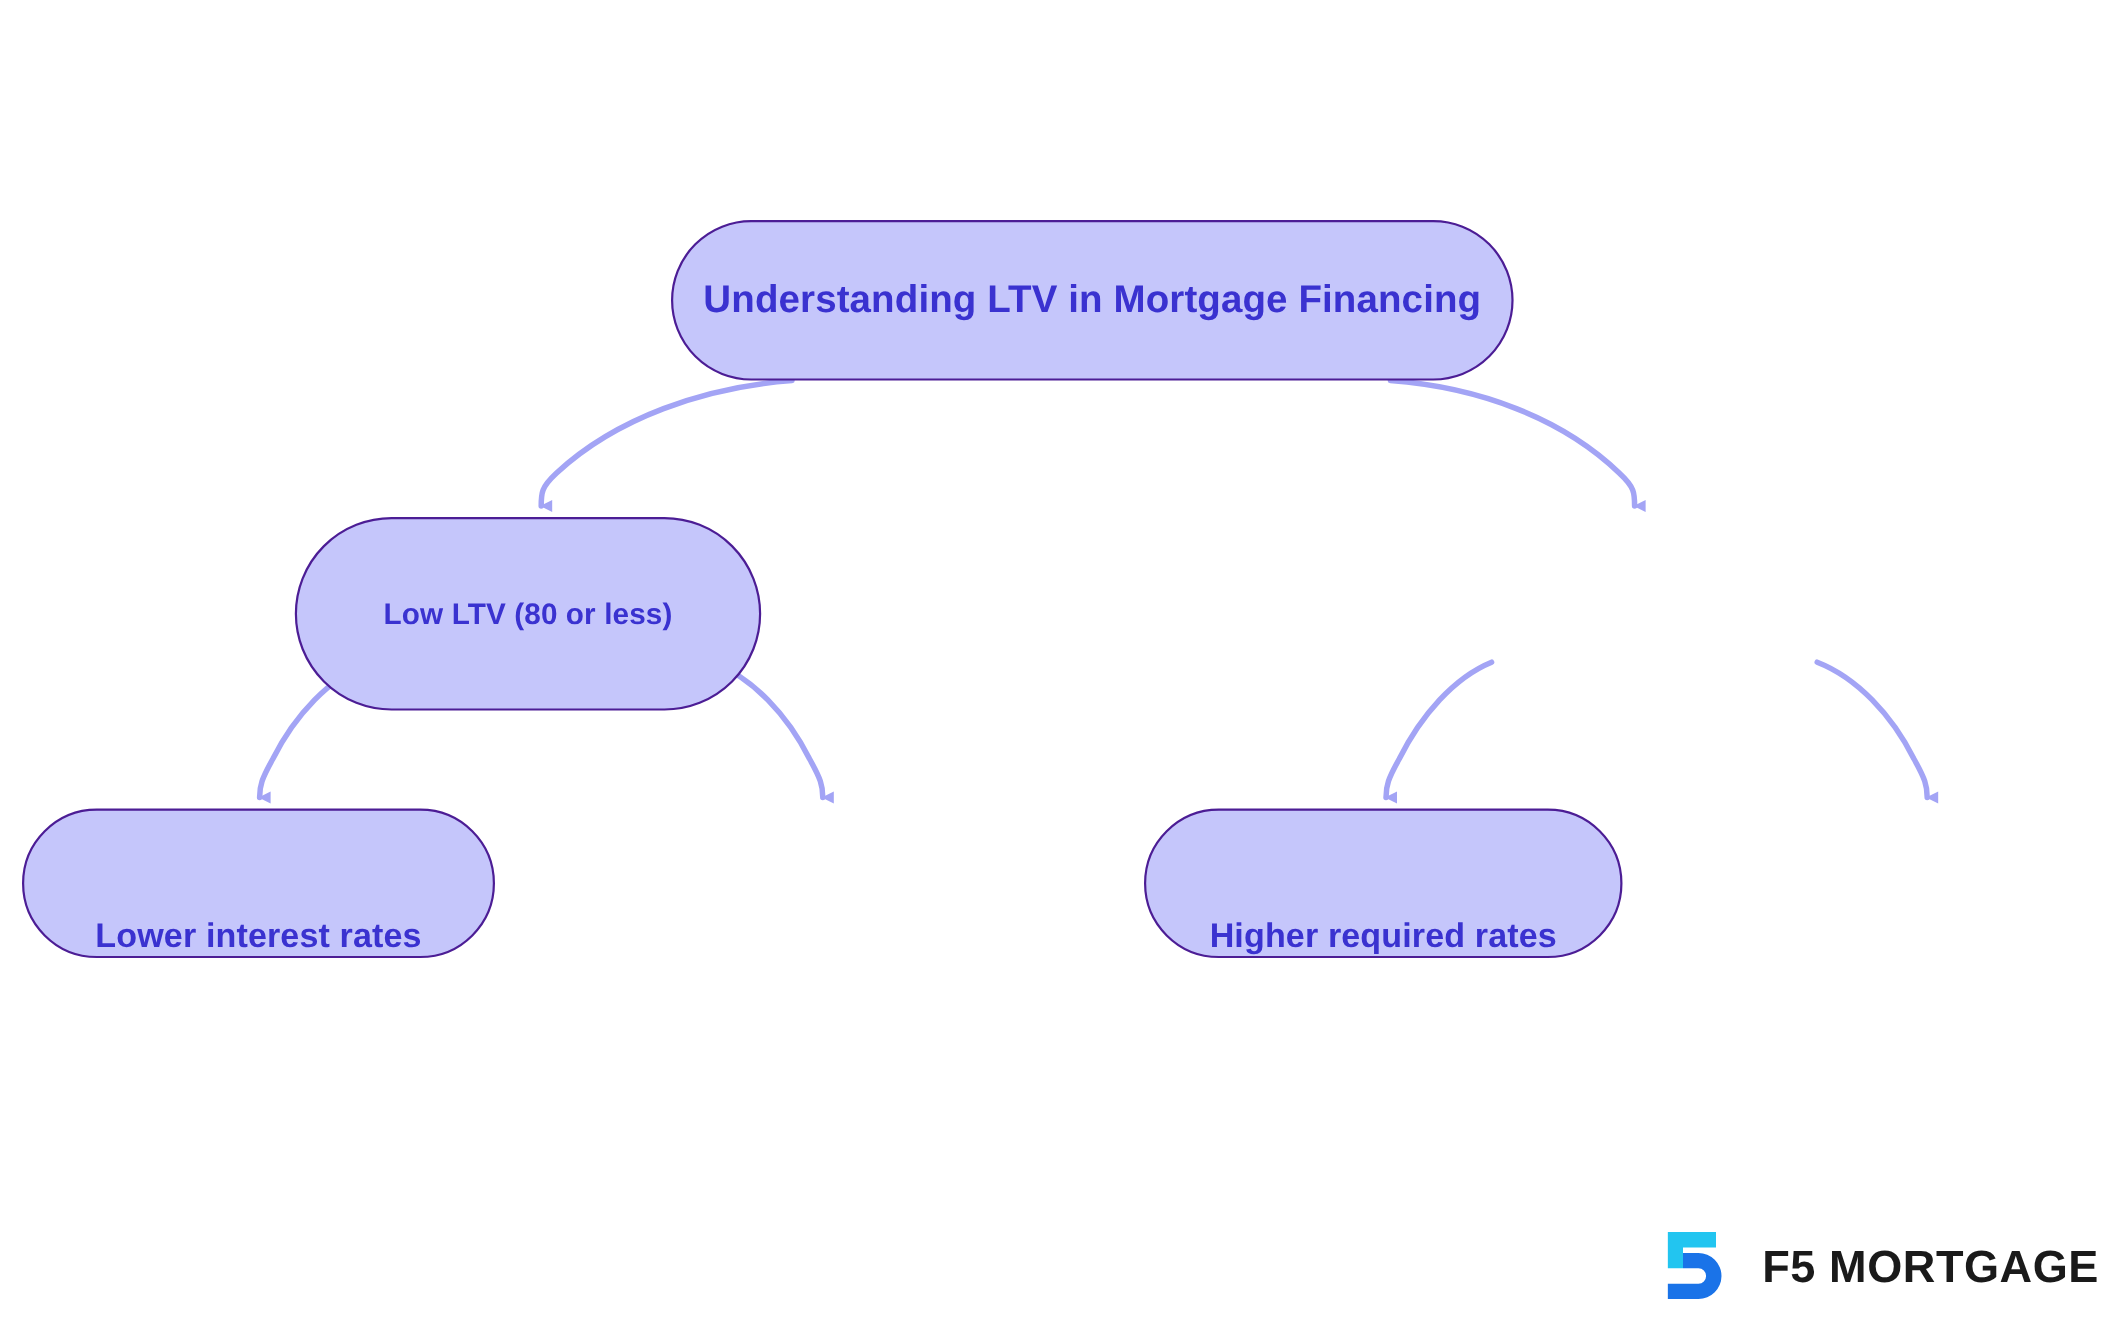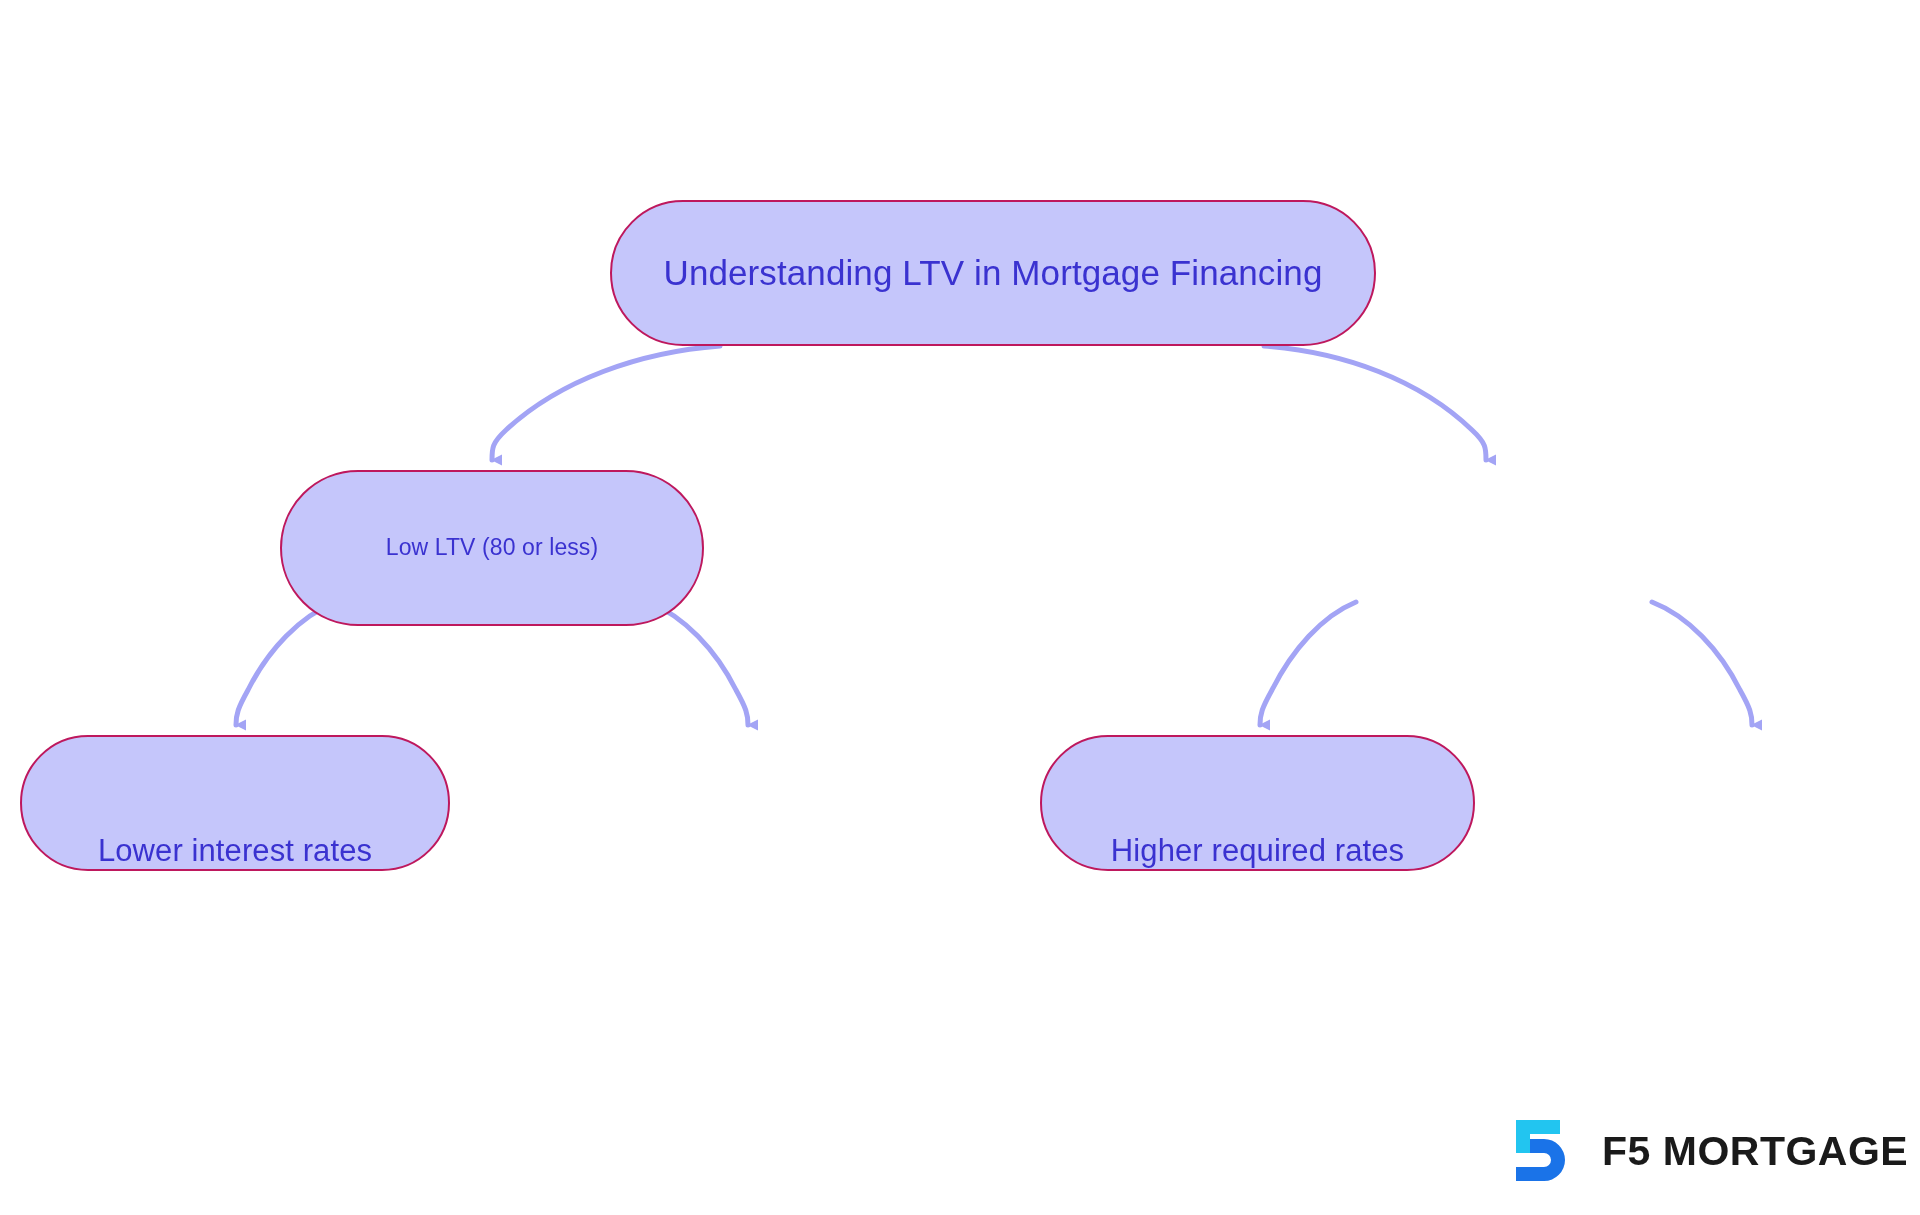--- a/index.html
+++ b/index.html
@@ -21,35 +21,36 @@
     inset: 0;
     width: 1920px;
     height: 1215px;
   }
 
   
   .node {
     position: absolute;
     box-sizing: border-box;
     background: #c5c6fb;
-    border: 2px solid #be185d;
+    border: 2px solid #4c1d95;
     border-radius: 999px;
     display: flex;
     align-items: center;
     justify-content: center;
     text-align: center;
     color: #3a32d0;
     letter-spacing: 0.1px;
     line-height: 1.2;
     padding: 0 18px;
     z-index: 2;
+    font-weight: bold;
   }
 
   .node-root   { left: 610px;  top: 200px; width: 766px; height: 146px; font-size: 35px; }
-  .node-l2a    { left: 280px;  top: 470px; width: 424px; height: 156px; font-size: 23px; }
+  .node-l2a    { left: 268px;  top: 470px; width: 424px; height: 176px; font-size: 27px; }
   .node-l2b    { left: 1308px; top: 470px; width: 392px; height: 136px; font-size: 33px; }
   .node-leaf   { top: 735px; height: 136px; font-size: 31px; align-items: flex-end; }
   .leaf-1 { left: 20px;   width: 430px; }
   .leaf-2 { left: 575px;  width: 340px; }
   .leaf-3 { left: 1040px; width: 435px; }
   .leaf-4 { left: 1600px; width: 305px; }
 
   
   #edges {
     position: absolute;

